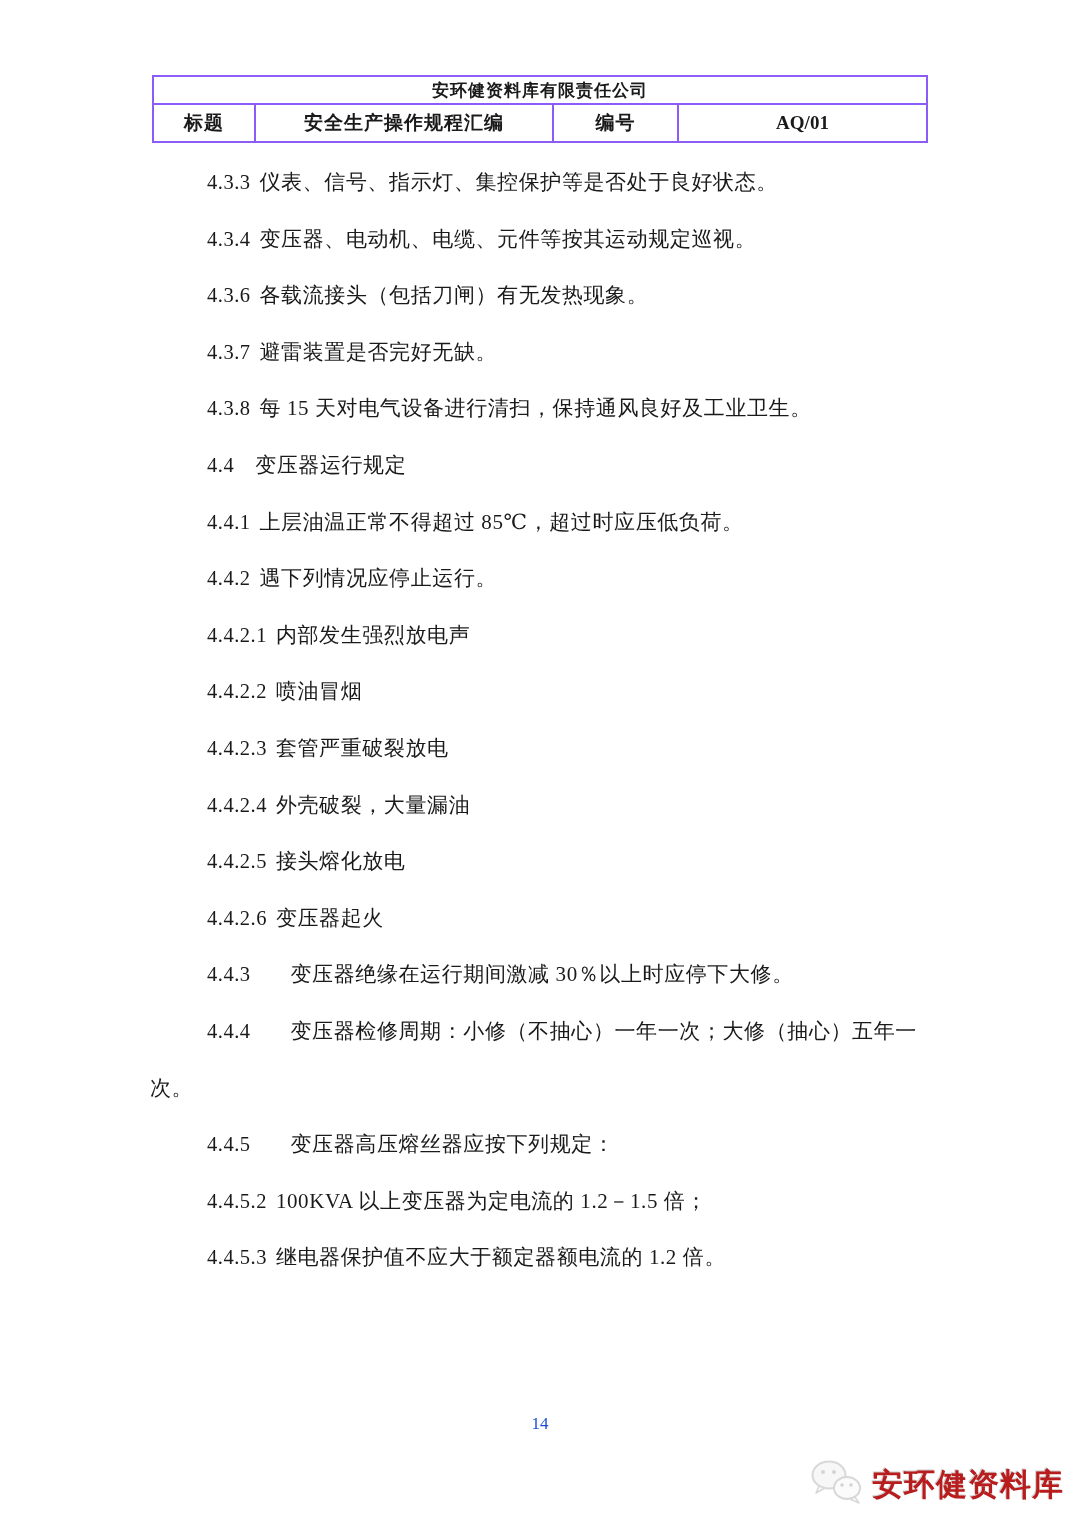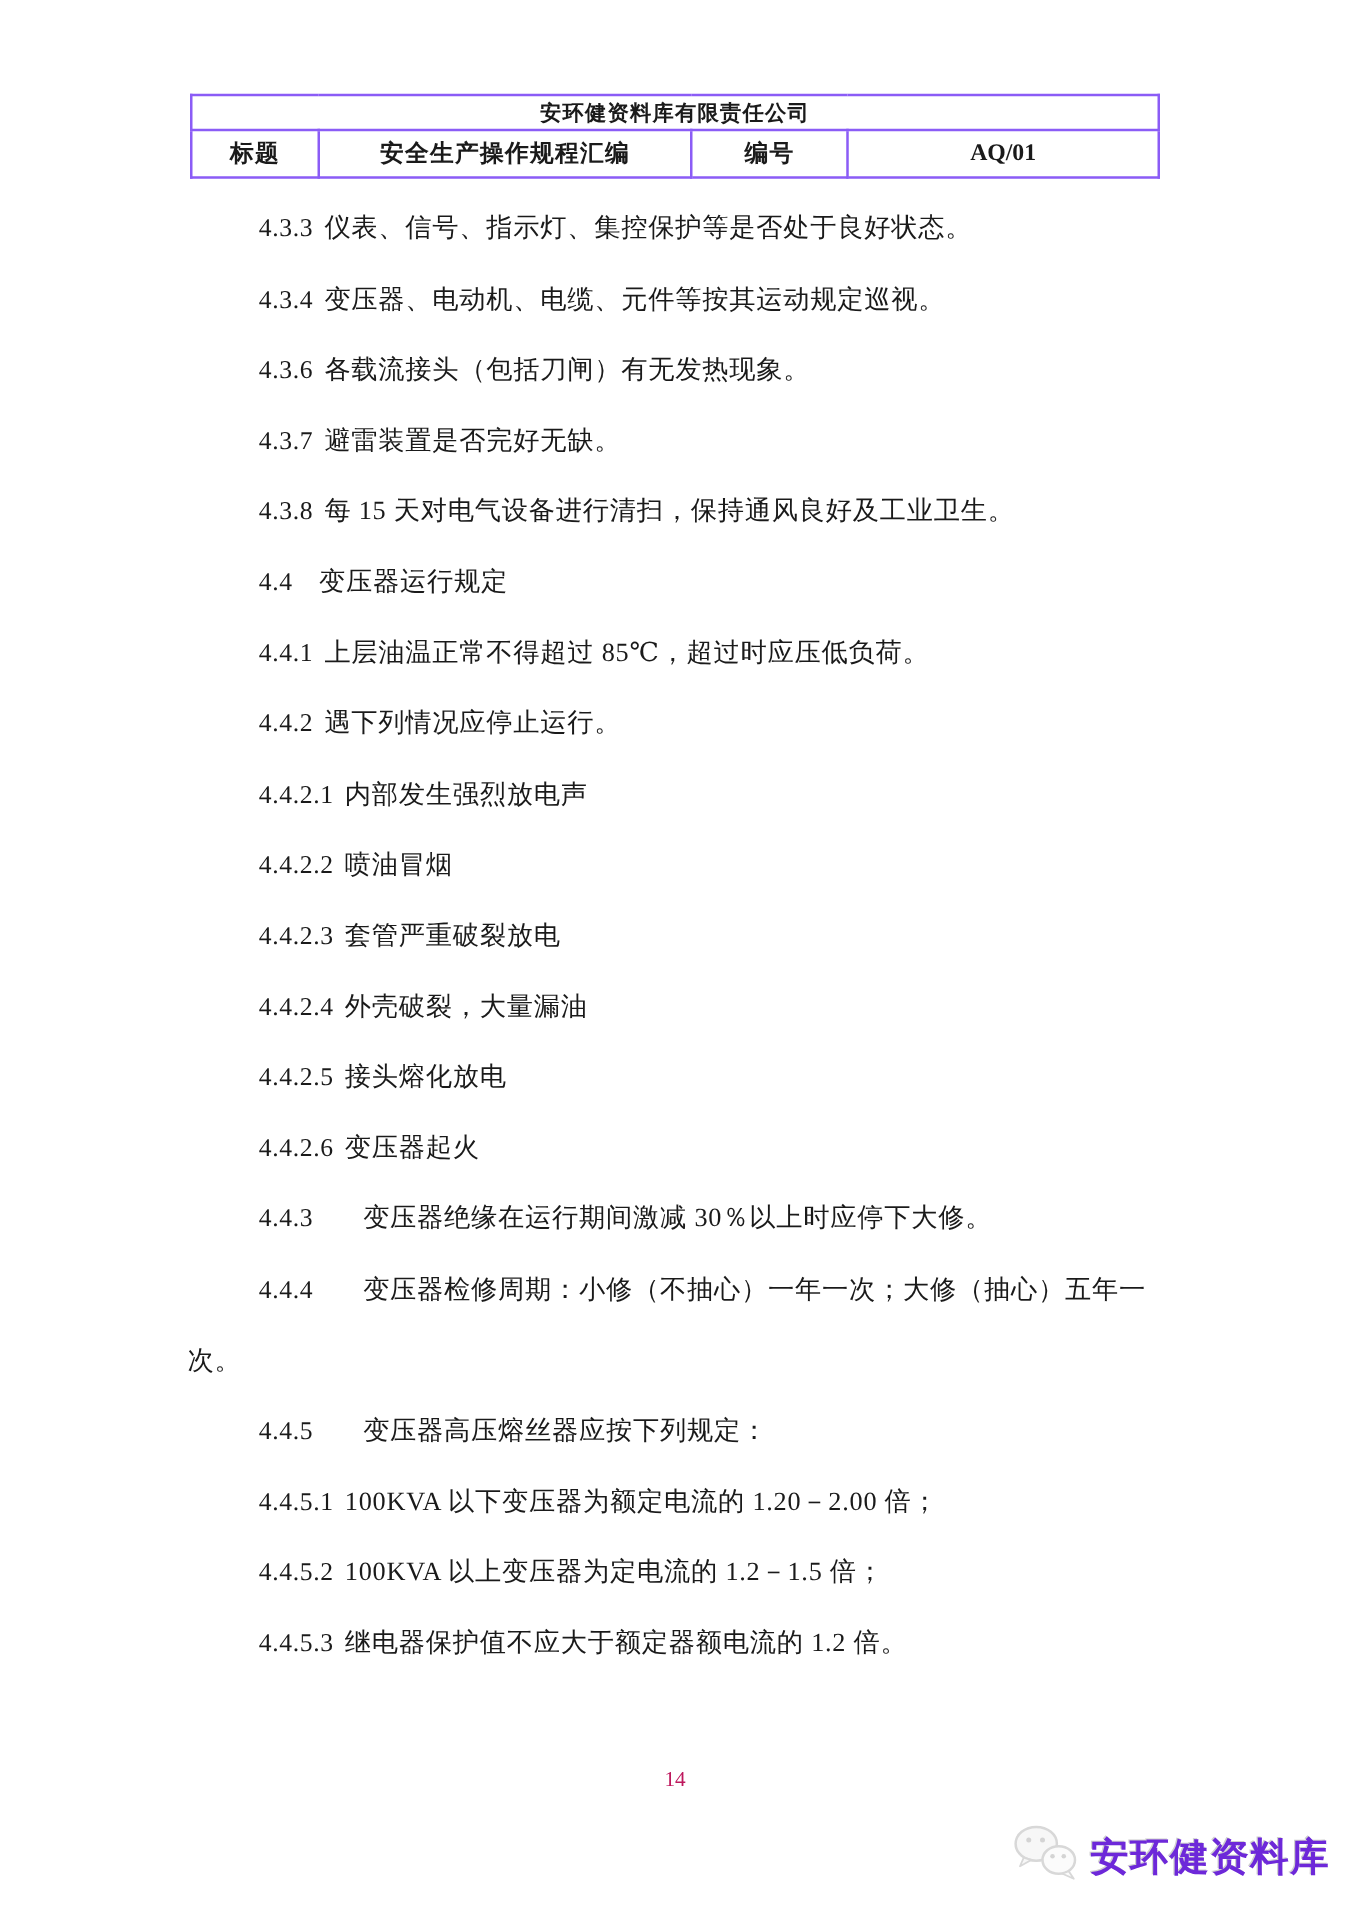--- a/index.html
+++ b/index.html
@@ -45,35 +45,35 @@
   .line.indent { padding-left: 57px; }
   .num { font-size: 20.5px; letter-spacing: 0.5px; }
   .txt { letter-spacing: 0.6px; }
   .gap-normal { margin-right: 9px; }
   .gap-med    { margin-right: 21px; }
   .gap-wide   { margin-right: 40px; }
 
   
   .page-number {
     position: absolute; left: 0; top: 1414px; width: 1080px;
-    text-align: center; font-size: 17px; color: #be185d;
+    text-align: center; font-size: 17px; color: #1d4ed8;
   }
 
   
   .watermark {
     position: absolute; top: 1459px; right: 16px;
     display: flex; align-items: center; gap: 6px;
     user-select: none;
   }
   .wm-text {
     font-family: "Liberation Sans", "DejaVu Sans", sans-serif;
     font-weight: bold;
     font-size: 31px;
     letter-spacing: 1px;
-    color: #6d28d9;
+    color: #b91c1c;
     text-shadow: -1px -1px 0 #cfcfcf, 1px 1px 0 #ffffff;
   }
 </style>
 </head>
 <body>
 
 <div class="page">
 
   <table class="doc-table">
     <tbody>
@@ -101,21 +101,20 @@
       <div class="line indent"><span class="num gap-normal">4.4.2.1</span><span class="txt">内部发生强烈放电声</span></div>
       <div class="line indent"><span class="num gap-normal">4.4.2.2</span><span class="txt">喷油冒烟</span></div>
       <div class="line indent"><span class="num gap-normal">4.4.2.3</span><span class="txt">套管严重破裂放电</span></div>
       <div class="line indent"><span class="num gap-normal">4.4.2.4</span><span class="txt">外壳破裂，大量漏油</span></div>
       <div class="line indent"><span class="num gap-normal">4.4.2.5</span><span class="txt">接头熔化放电</span></div>
       <div class="line indent"><span class="num gap-normal">4.4.2.6</span><span class="txt">变压器起火</span></div>
       <div class="line indent"><span class="num gap-wide">4.4.3</span><span class="txt">变压器绝缘在运行期间激减 30％以上时应停下大修。</span></div>
       <div class="line indent"><span class="num gap-wide">4.4.4</span><span class="txt">变压器检修周期：小修（不抽心）一年一次；大修（抽心）五年一</span></div>
       <div class="line"><span class="txt">次。</span></div>
       <div class="line indent"><span class="num gap-wide">4.4.5</span><span class="txt">变压器高压熔丝器应按下列规定：</span></div>
-      <div class="line indent"><span class="num gap-normal">4.4.5.1</span><span class="txt">100KVA 以下变压器为额定电流的 1.20－2.00 倍；</span></div>
       <div class="line indent"><span class="num gap-normal">4.4.5.2</span><span class="txt">100KVA 以上变压器为定电流的 1.2－1.5 倍；</span></div>
       <div class="line indent"><span class="num gap-normal">4.4.5.3</span><span class="txt">继电器保护值不应大于额定器额电流的 1.2 倍。</span></div>
     </div>
 
   <div class="page-number">14</div>
 
   <div class="watermark">
     <span>
       <svg width="58" height="48" viewBox="0 0 58 48">
         <g>

